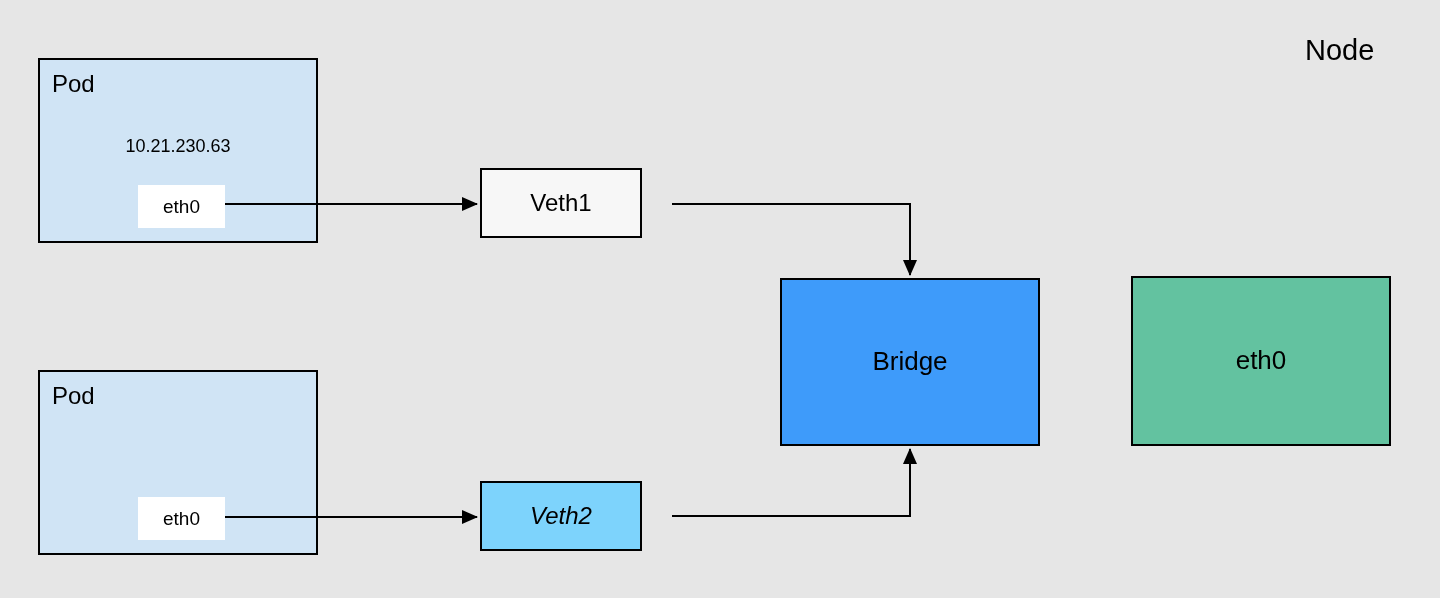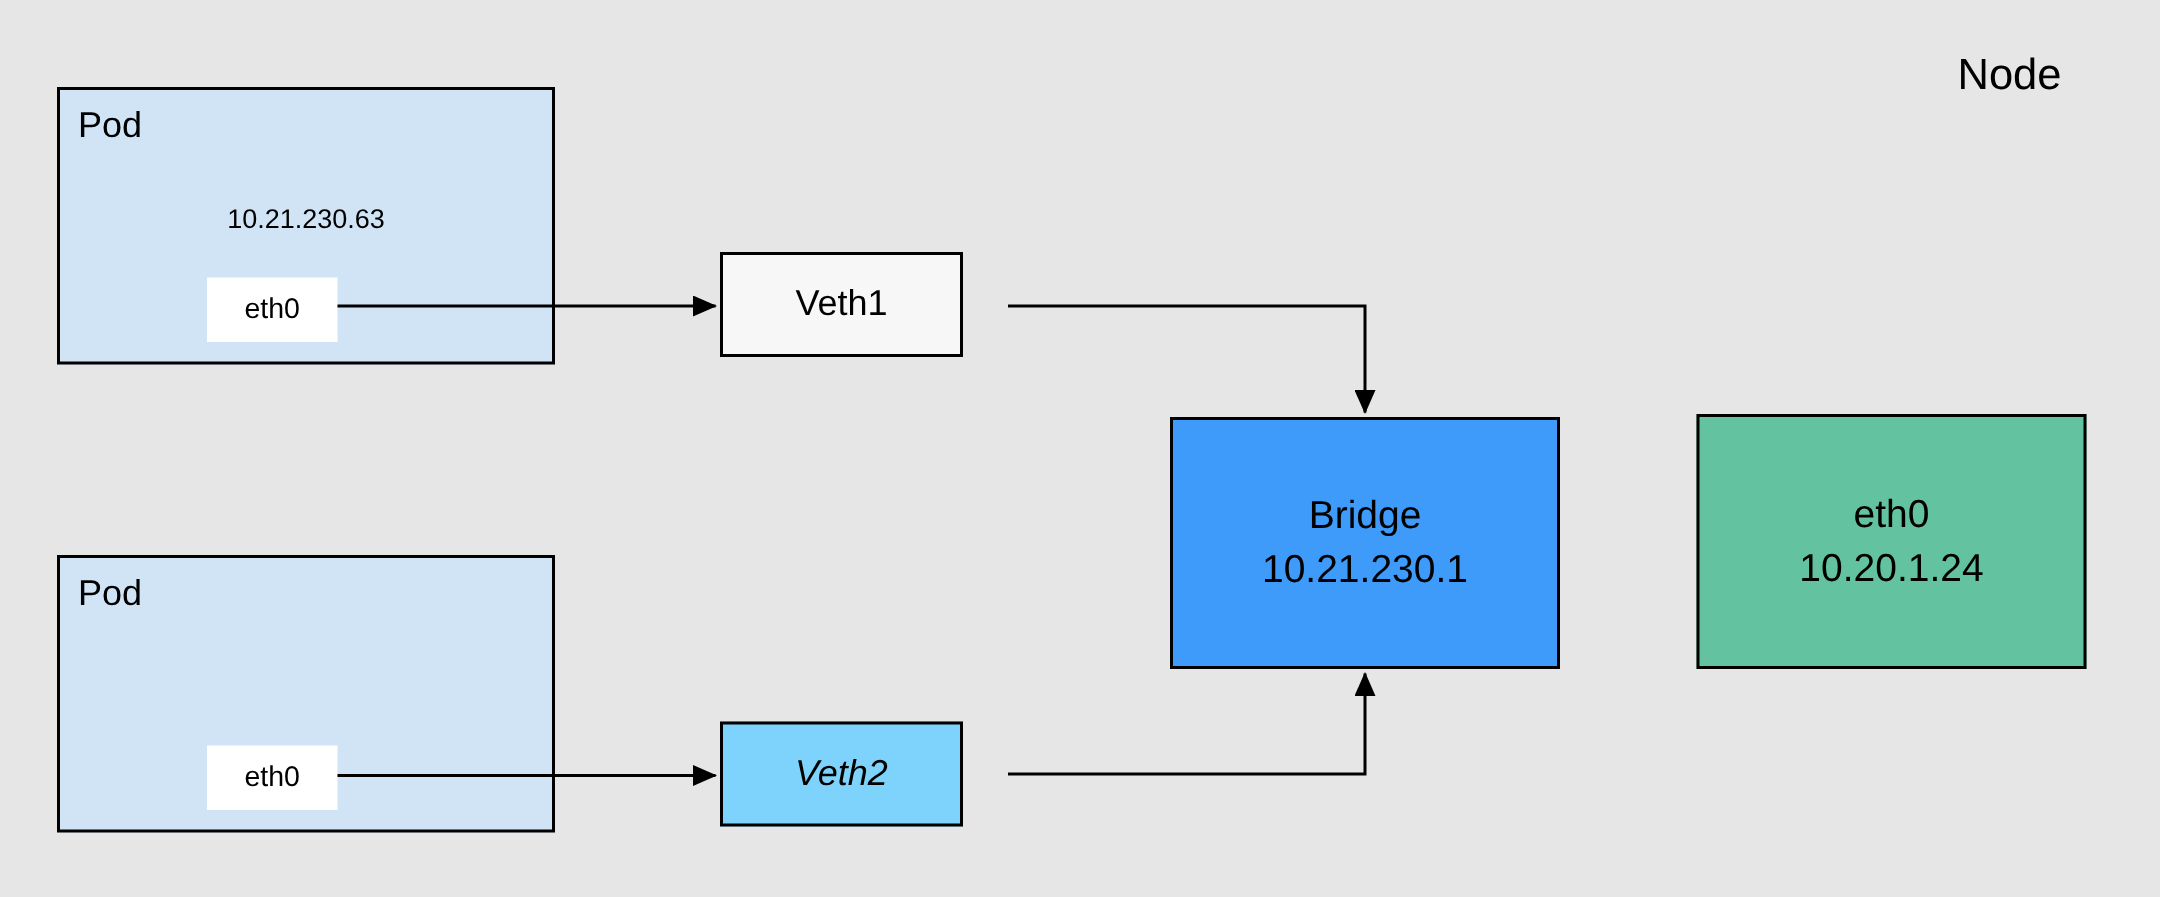--- a/index.html
+++ b/index.html
@@ -12,21 +12,21 @@
     font-family: "Liberation Sans", sans-serif;
     color: #000000;
     overflow: hidden;
     padding-left: 17px;
   }
   .box {
     position: absolute;
     border: 2px solid #000000;
   }
   .pod {
-    width: 332px;
+    width: 280px;
     height: 185px;
     left: 38px;
   }
   .pod1 { top: 58px; }
   .pod2 { top: 370px; }
   .pod-label {
     position: absolute;
     top: 10px;
     left: 12px;
     font-size: 24px;
@@ -125,26 +125,24 @@
 
   <div class="box veth veth1" style="background: rgb(247, 247, 247);">
     <span>Veth1</span>
   </div>
   <div class="box veth veth2" style="background: #7dd3fc; font-style: italic;">
     <span>Veth2</span>
   </div>
 
   <div class="box bridge" style="background: rgb(62, 155, 250);">
     <div>Bridge</div>
-    <div>10.21.230.1</div>
   </div>
 
   <div class="box node-eth" style="background: rgb(99, 194, 160);">
     <div>eth0</div>
-    <div>10.20.1.24</div>
   </div>
 
   <svg class="connectors" viewBox="0 0 1440 598" xmlns="http://www.w3.org/2000/svg">
     <defs>
       <marker id="arrow" markerUnits="userSpaceOnUse" markerWidth="18" markerHeight="14" refX="15" refY="7" orient="auto">
         <path d="M0,0 L16,7 L0,14 z" fill="#000000"></path>
       </marker>
     </defs>
 
     <path d="M 225 204 L 477 204" fill="none" stroke="#000000" stroke-width="2" marker-end="url(#arrow)"></path>

